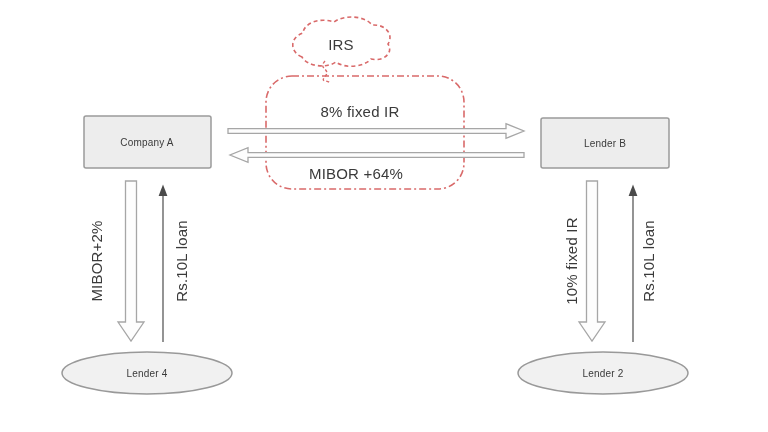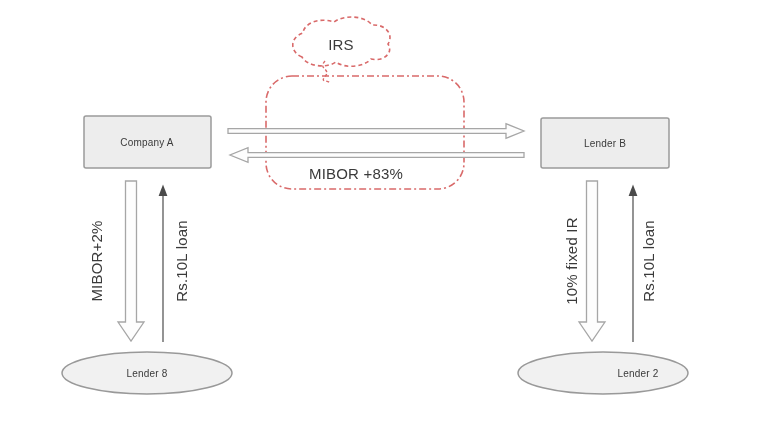--- a/index.html
+++ b/index.html
@@ -54,30 +54,31 @@
 
     <rect x="541" y="118" width="128" height="50" rx="2" ry="2" fill="#ededed" stroke="#9b9b9b" stroke-width="1.5"></rect>
 
     <ellipse cx="147" cy="373" rx="85" ry="21" fill="#f1f1f1" stroke="#999999" stroke-width="1.5"></ellipse>
 
     <ellipse cx="603" cy="373" rx="85" ry="21" fill="#f1f1f1" stroke="#999999" stroke-width="1.5"></ellipse>
   </svg>
 
   <div class="lbl" style="left:341px; top:44px;">IRS</div>
 
+  <div class="lbl" style="left:360px; top:111px;">8% fixed IR</div>
 
-  <div class="lbl" style="left:356px; top:173px;">MIBOR +83%</div>
+  <div class="lbl" style="left:356px; top:173px;">MIBOR +64%</div>
 
   <div class="lbl node-lbl" style="left:147px; top:142px;">Company A</div>
 
   <div class="lbl node-lbl" style="left:605px; top:143px;">Lender B</div>
 
-  <div class="lbl node-lbl" style="left:147px; top:373px;">Lender 8</div>
+  <div class="lbl node-lbl" style="left:147px; top:373px;">Lender 4</div>
 
-  <div class="lbl node-lbl" style="left:638px; top:373px;">Lender 2</div>
+  <div class="lbl node-lbl" style="left:603px; top:373px;">Lender 2</div>
 
   <div class="lbl rot" style="left:96px; top:261px;">MIBOR+2%</div>
 
   <div class="lbl rot" style="left:181px; top:261px;">Rs.10L loan</div>
 
   <div class="lbl rot" style="left:571px; top:261px;">10% fixed IR</div>
 
   <div class="lbl rot" style="left:648px; top:261px;">Rs.10L loan</div>
 
 </div>

